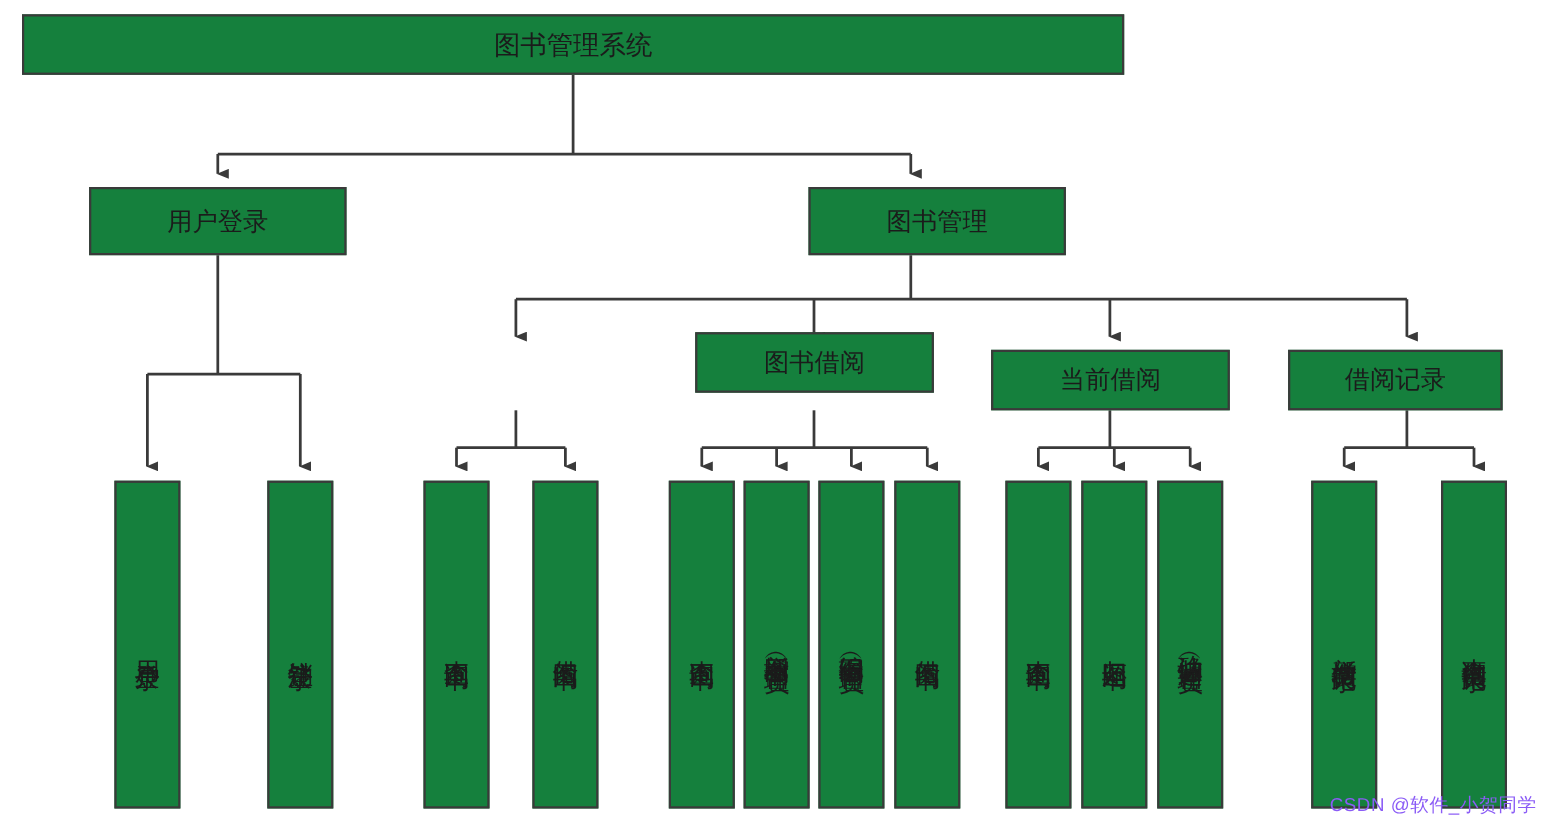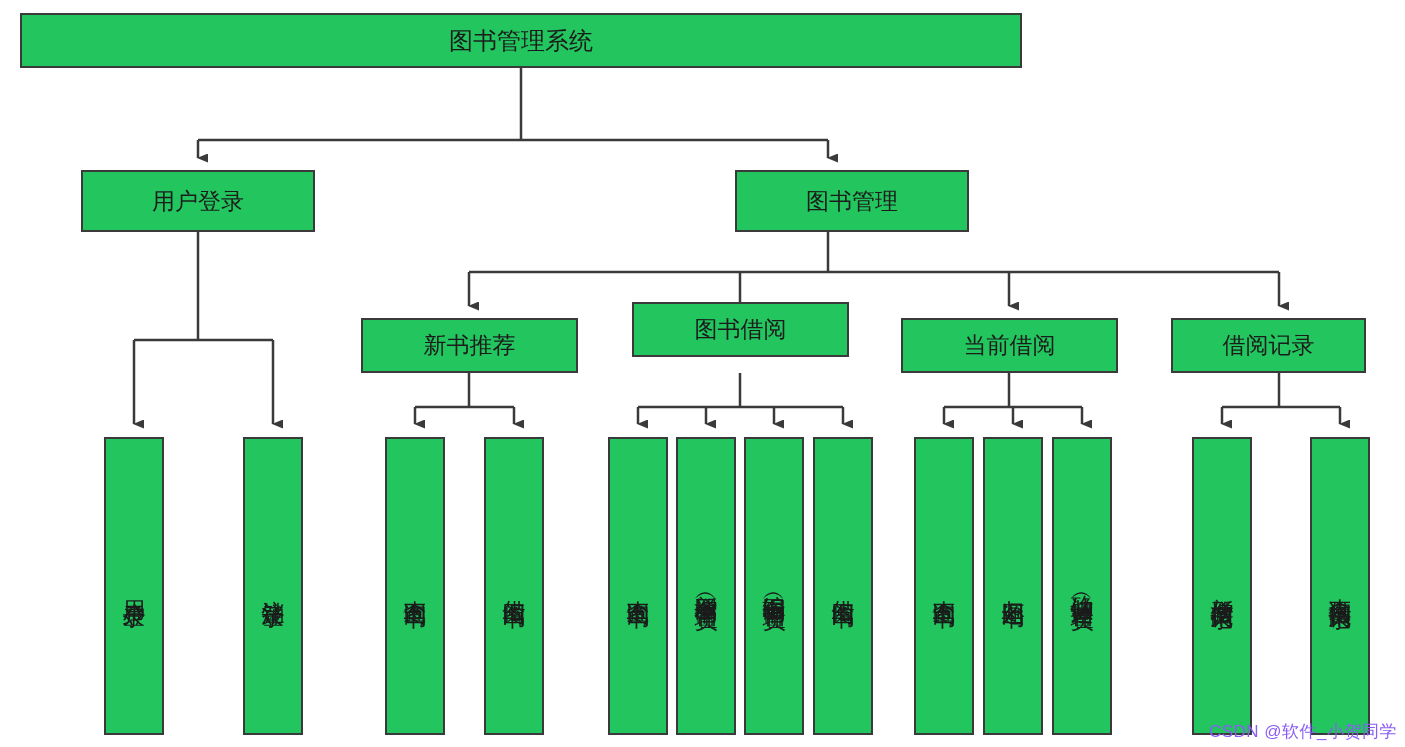--- a/index.html
+++ b/index.html
@@ -22,21 +22,21 @@
     position: absolute;
     left: 0;
     top: 0;
     width: 1405px;
     height: 747px;
     pointer-events: none;
   }
   .node {
     position: absolute;
     box-sizing: border-box;
-    background: #22c55e;
+    background: #15803d;
     border: 2.5px solid #3a3a3a;
     display: flex;
     align-items: center;
     justify-content: center;
     color: #1b1b1b;
   }
   .node.root {
     font-size: 24px;
   }
   .node.lvl2 {
@@ -131,23 +131,20 @@
     <span class="htext">图书管理系统</span>
   </div>
 
   <div class="node lvl2" style="left:81px; top:170px; width:234px; height:62px;">
     <span class="htext">用户登录</span>
   </div>
   <div class="node lvl2" style="left:735px; top:170px; width:234px; height:62px;">
     <span class="htext">图书管理</span>
   </div>
 
-  <div class="node lvl3" style="left:361px; top:318px; width:217px; height:55px;">
-    <span class="htext">新书推荐</span>
-  </div>
   <div class="node lvl3" style="left:632px; top:302px; width:217px; height:55px;">
     <span class="htext">图书借阅</span>
   </div>
   <div class="node lvl3" style="left:901px; top:318px; width:217px; height:55px;">
     <span class="htext">当前借阅</span>
   </div>
   <div class="node lvl3" style="left:1171px; top:318px; width:195px; height:55px;">
     <span class="htext">借阅记录</span>
   </div>
 

